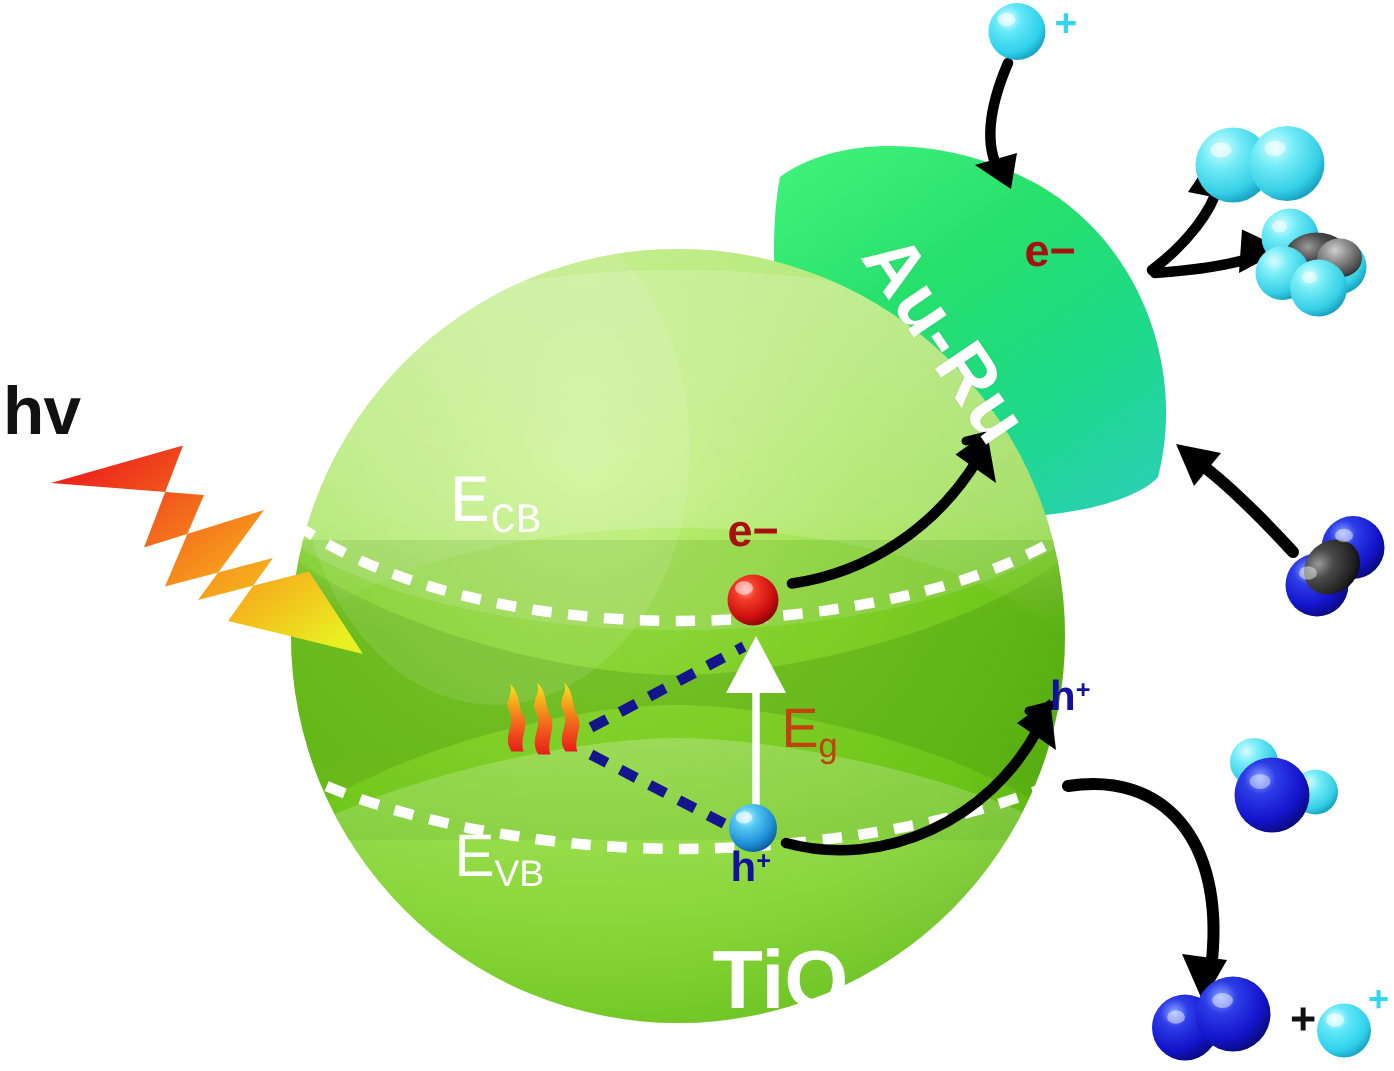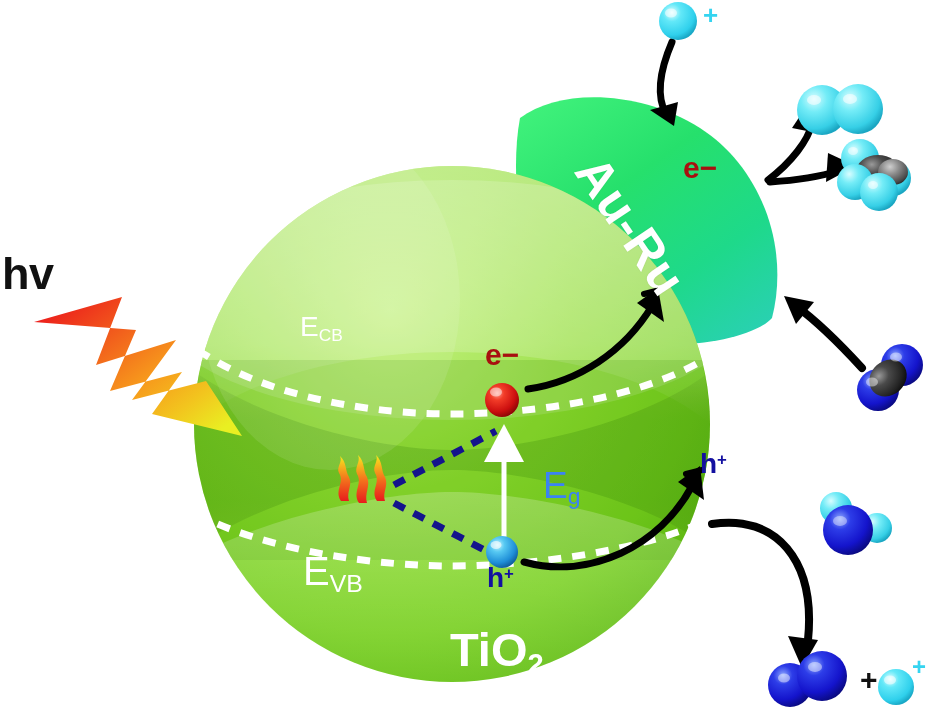--- a/index.html
+++ b/index.html
@@ -38,39 +38,40 @@
   }
   #lbl-hv {
     left: 2px; top: 251px;
     font-size: 45px;
     font-weight: 700;
     color: #111111;
     letter-spacing: -0.5px;
   }
   #lbl-ecb {
     left: 300px; top: 313px;
-    font-size: 28px;
+    font-size: 45px;
     color: #ffffff;
     font-weight: 400;
+    font-family: Liberation Mono, monospace;
   }
   #lbl-evb {
     left: 303px; top: 551px;
     font-size: 40px;
     color: #ffffff;
     font-weight: 400;
   }
   #lbl-eg {
-    left: 543px; top: 467px;
+    left: 521px; top: 467px;
     font-size: 37px;
-    color: #3b82f6;
+    color: #c2410c;
     font-weight: 400;
   }
   #lbl-tio2 {
-    left: 450px; top: 626px;
-    font-size: 47px;
+    left: 475px; top: 626px;
+    font-size: 55px;
     color: #ffffff;
     font-weight: 700;
   }
   #lbl-e-cb {
     left: 485px; top: 340px;
     font-size: 30px;
     color: #a81010;
     font-weight: 600;
   }
   #lbl-e-auru {

